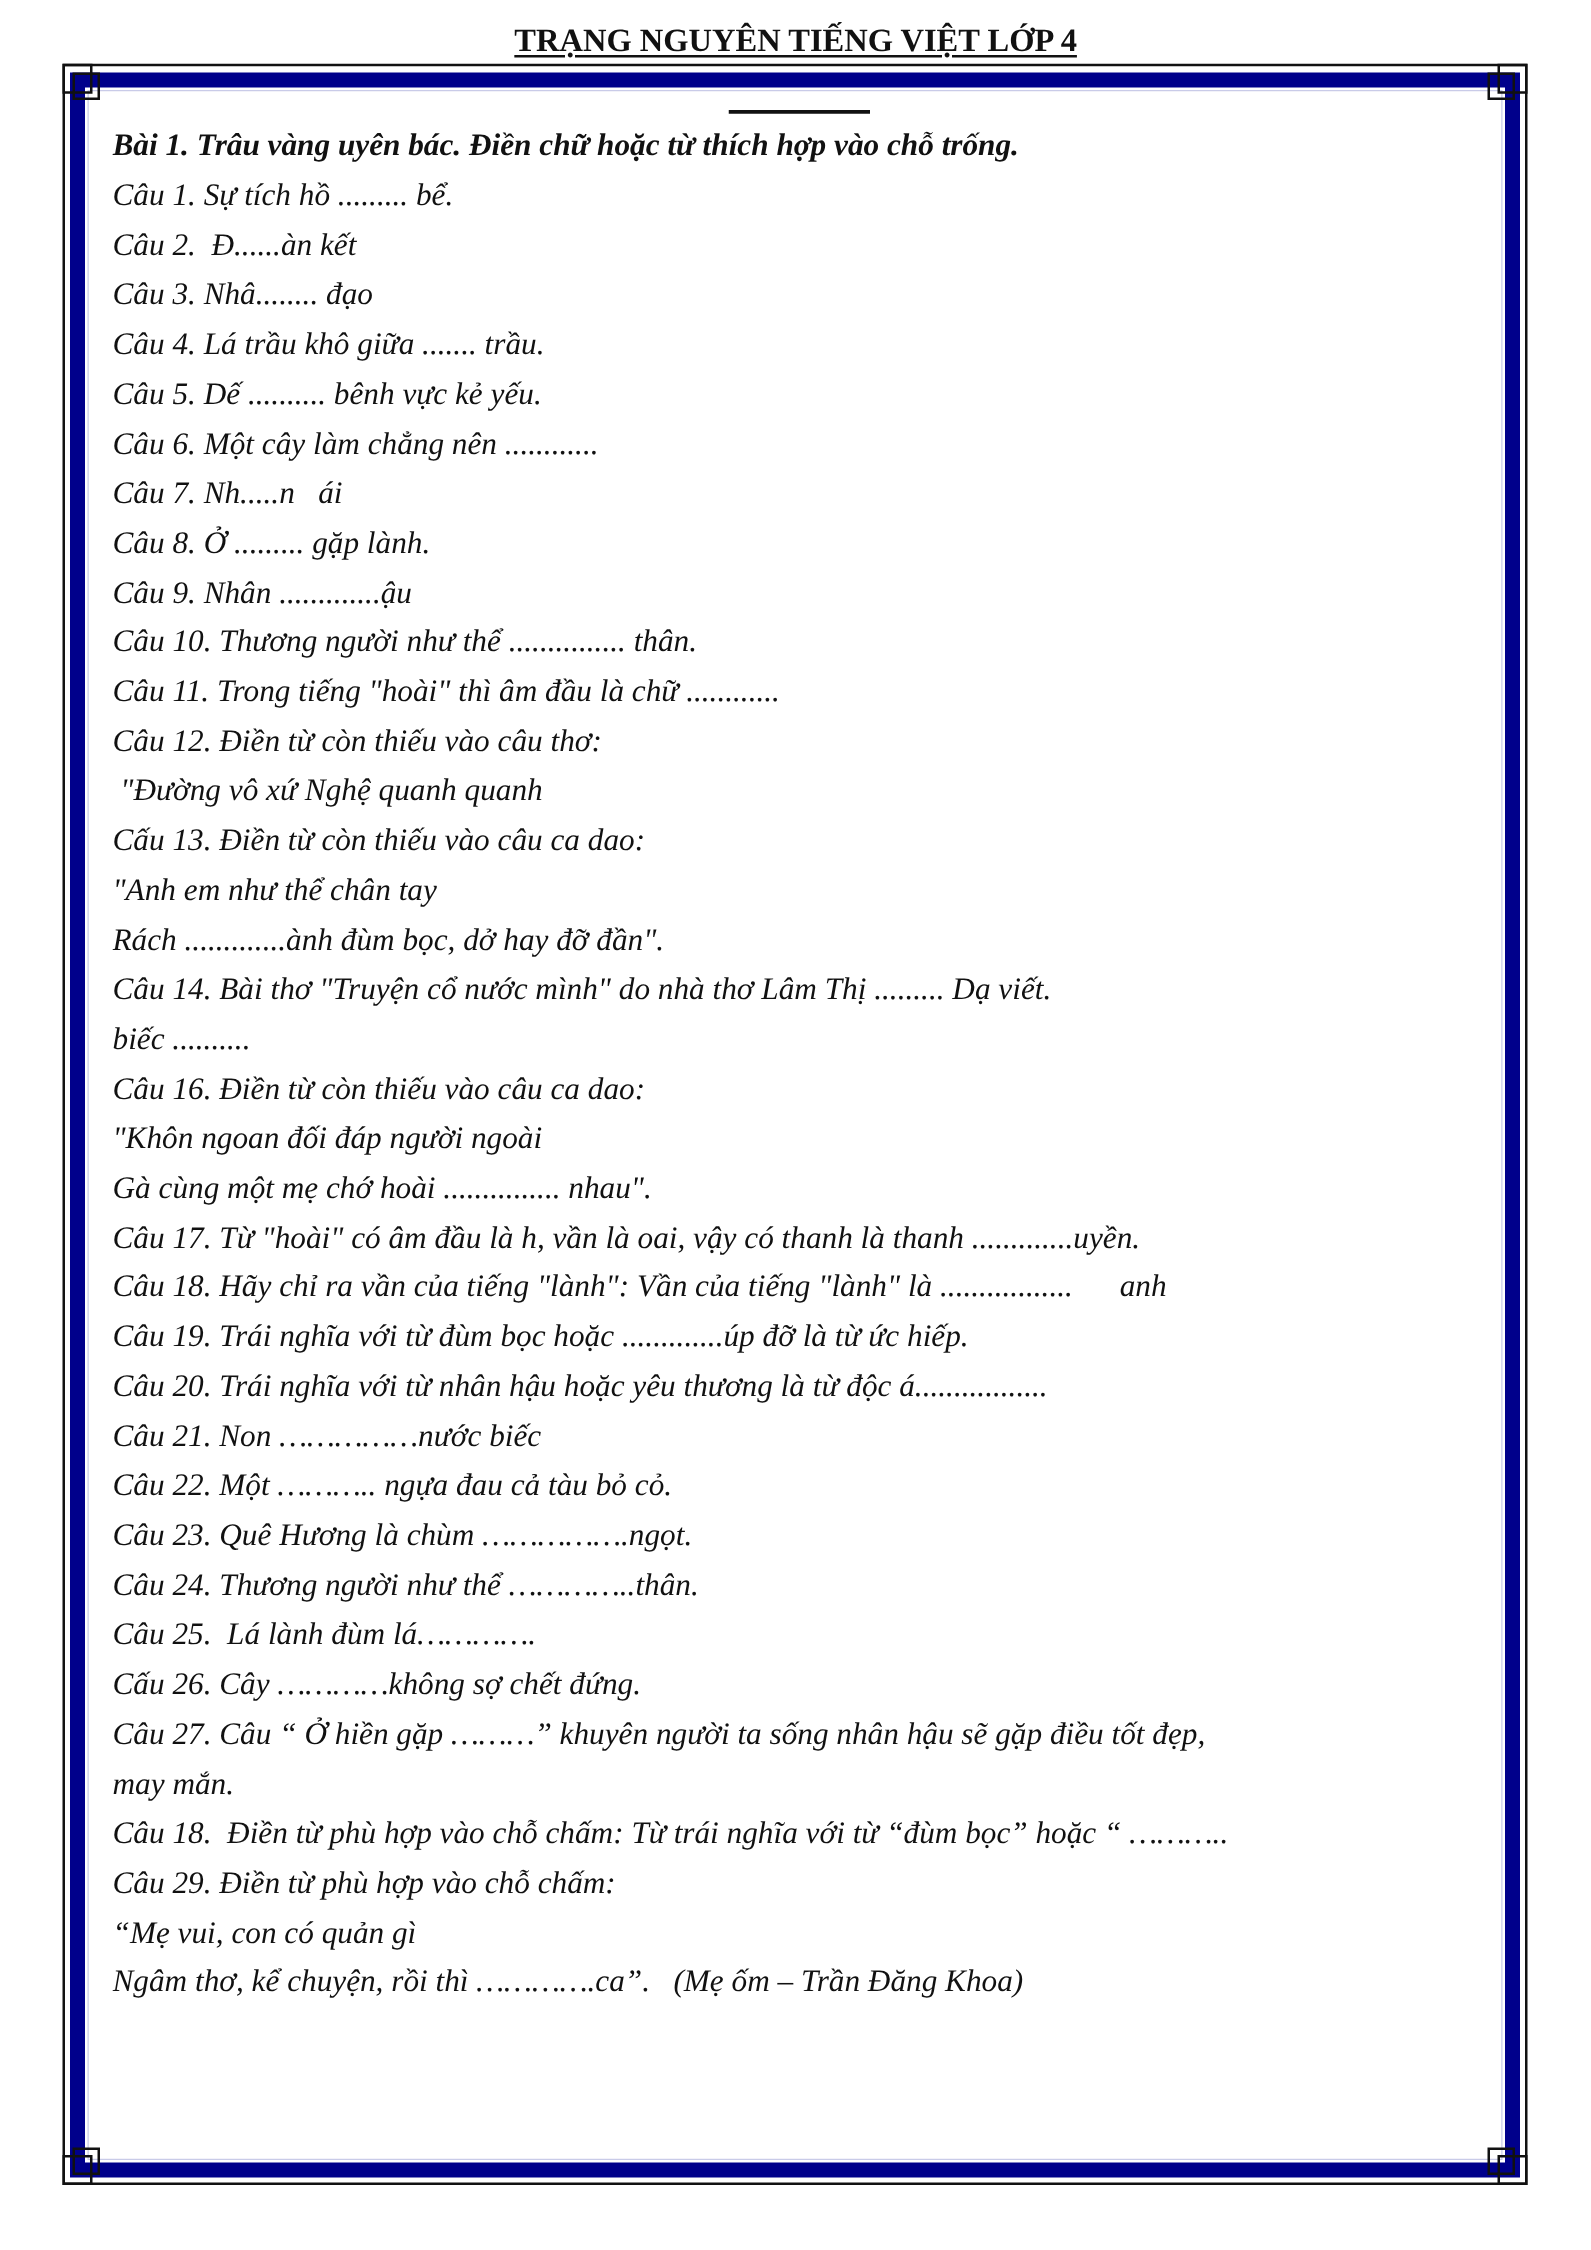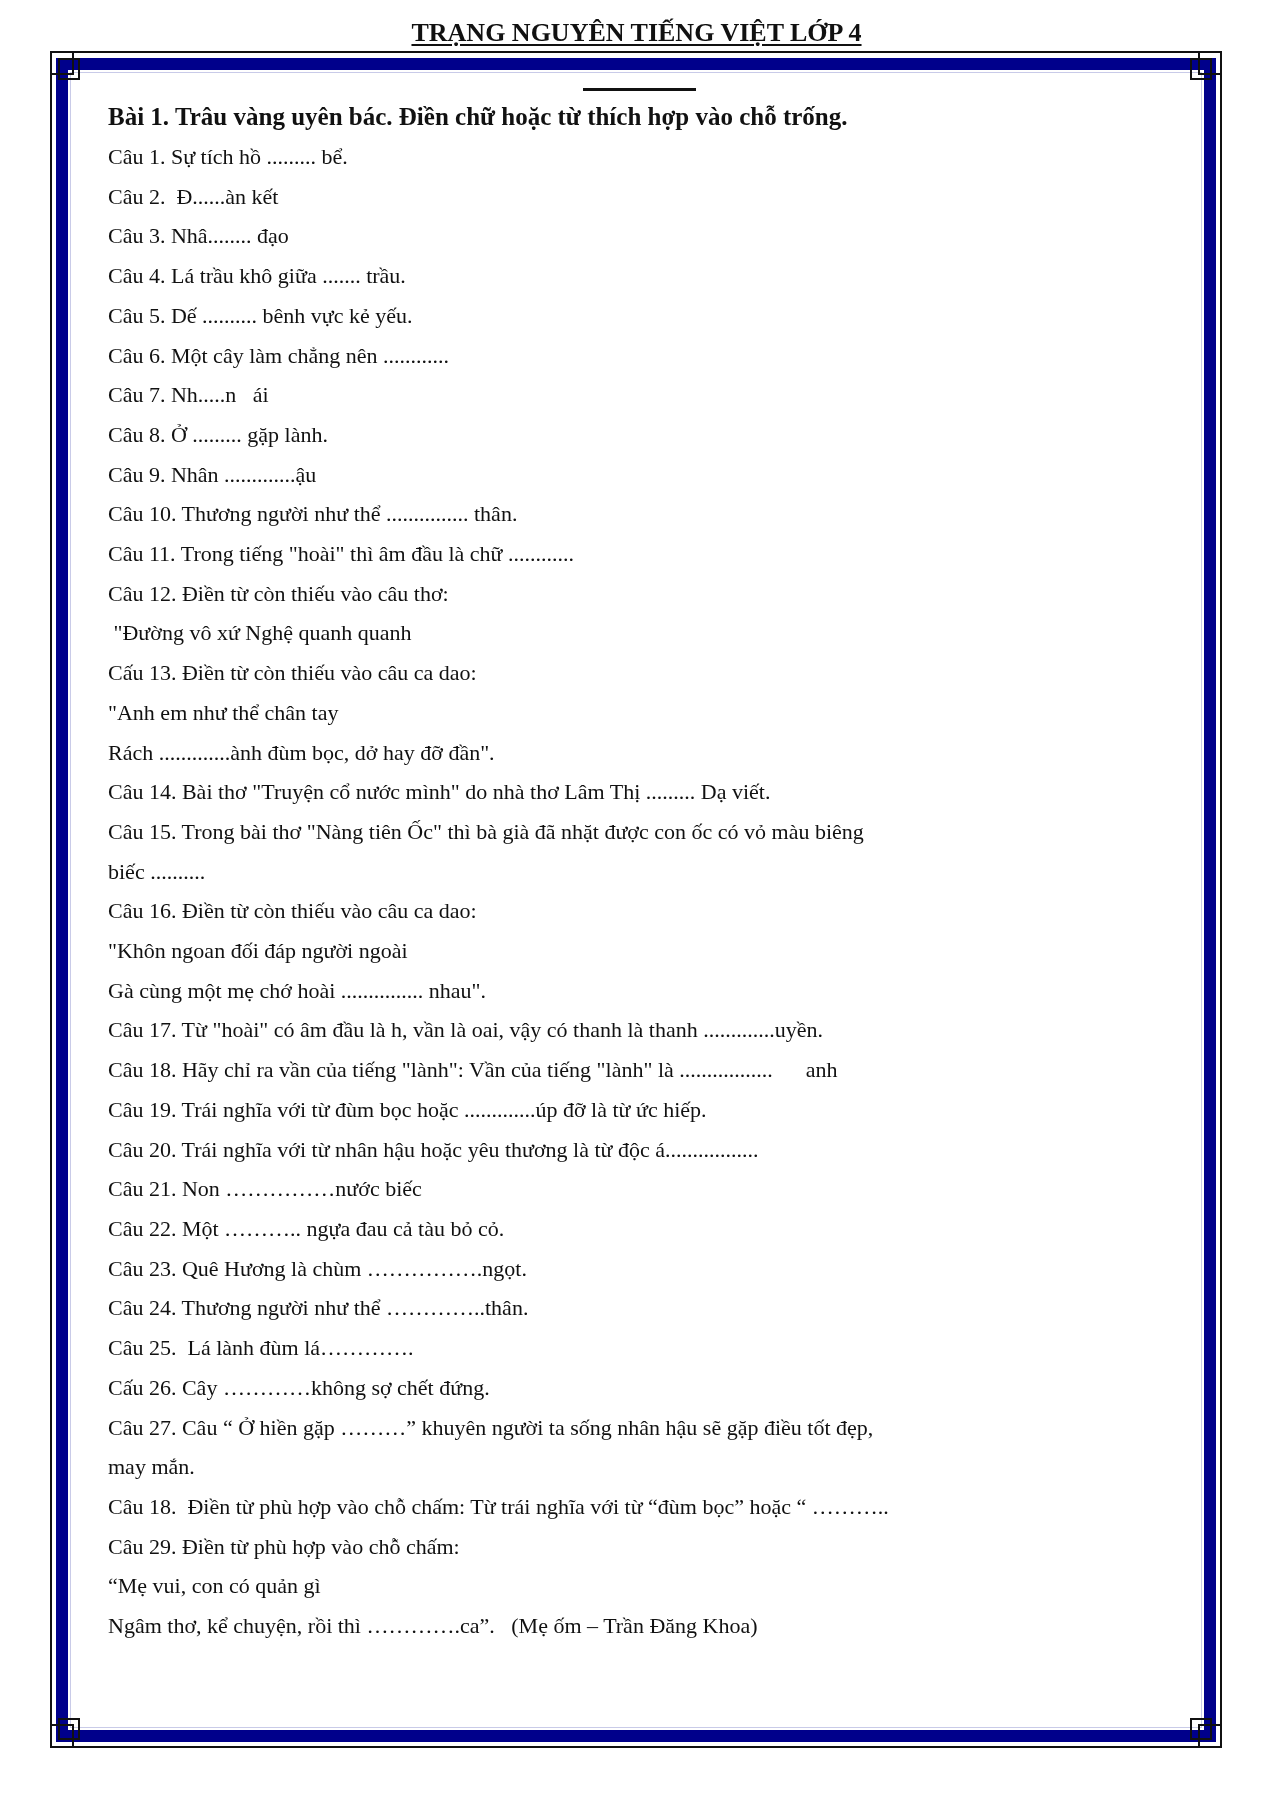--- a/index.html
+++ b/index.html
@@ -68,34 +68,35 @@
     .deco-line {
       position: absolute;
       top: 88px;
       left: 583px;
       width: 113px;
       height: 3px;
       background: #111111;
     }
     .content {
       position: absolute;
-      left: 108px;
+      left: 90px;
       top: 97px;
       width: 1090px;
       height: 1615px;
       overflow: hidden;
+      font-style: italic;
     }
     .section-heading {
       font-weight: bold;
       font-size: 25px;
       line-height: 40px;
       white-space: nowrap;
     }
     .line {
-      font-size: 22px;
+      font-size: 25px;
       line-height: 39.7px;
       white-space: pre;
     }
   </style>
 </head>
 <body>
 
 <div class="page-title">TRẠNG NGUYÊN TIẾNG VIỆT LỚP 4</div>
 
 <div class="frame-outer"></div>
@@ -126,21 +127,20 @@
       <div class="line">Câu 8. Ở ......... gặp lành.</div>
       <div class="line">Câu 9. Nhân .............ậu</div>
       <div class="line">Câu 10. Thương người như thể ............... thân.</div>
       <div class="line">Câu 11. Trong tiếng "hoài" thì âm đầu là chữ ............</div>
       <div class="line">Câu 12. Điền từ còn thiếu vào câu thơ:</div>
       <div class="line"> "Đường vô xứ Nghệ quanh quanh</div>
       <div class="line">Cấu 13. Điền từ còn thiếu vào câu ca dao:</div>
       <div class="line">"Anh em như thể chân tay</div>
       <div class="line">Rách .............ành đùm bọc, dở hay đỡ đần".</div>
       <div class="line">Câu 14. Bài thơ "Truyện cổ nước mình" do nhà thơ Lâm Thị ......... Dạ viết.</div>
-      <div class="line">Câu 15. Trong bài thơ "Nàng tiên Ốc" thì bà già đã nhặt được con ốc có vỏ màu biêng</div>
       <div class="line">biếc ..........</div>
       <div class="line">Câu 16. Điền từ còn thiếu vào câu ca dao:</div>
       <div class="line">"Khôn ngoan đối đáp người ngoài</div>
       <div class="line">Gà cùng một mẹ chớ hoài ............... nhau".</div>
       <div class="line">Câu 17. Từ "hoài" có âm đầu là h, vần là oai, vậy có thanh là thanh .............uyền.</div>
       <div class="line">Câu 18. Hãy chỉ ra vần của tiếng "lành": Vần của tiếng "lành" là .................      anh</div>
       <div class="line">Câu 19. Trái nghĩa với từ đùm bọc hoặc .............úp đỡ là từ ức hiếp.</div>
       <div class="line">Câu 20. Trái nghĩa với từ nhân hậu hoặc yêu thương là từ độc á.................</div>
       <div class="line">Câu 21. Non ……………nước biếc</div>
       <div class="line">Câu 22. Một ……….. ngựa đau cả tàu bỏ cỏ.</div>

